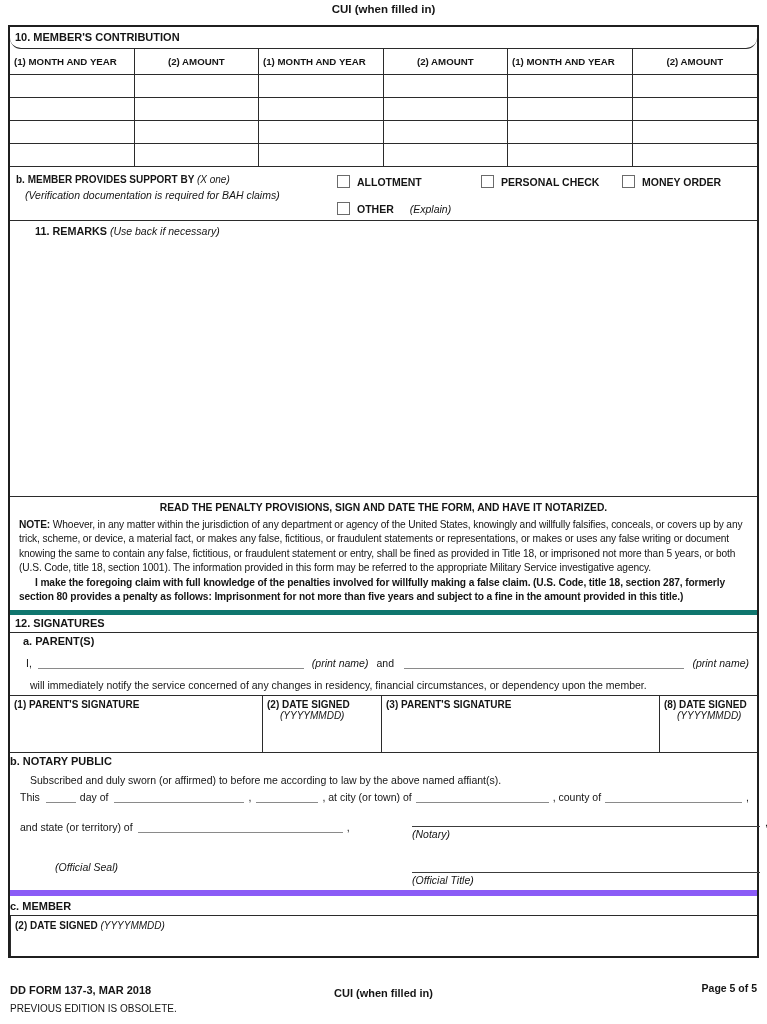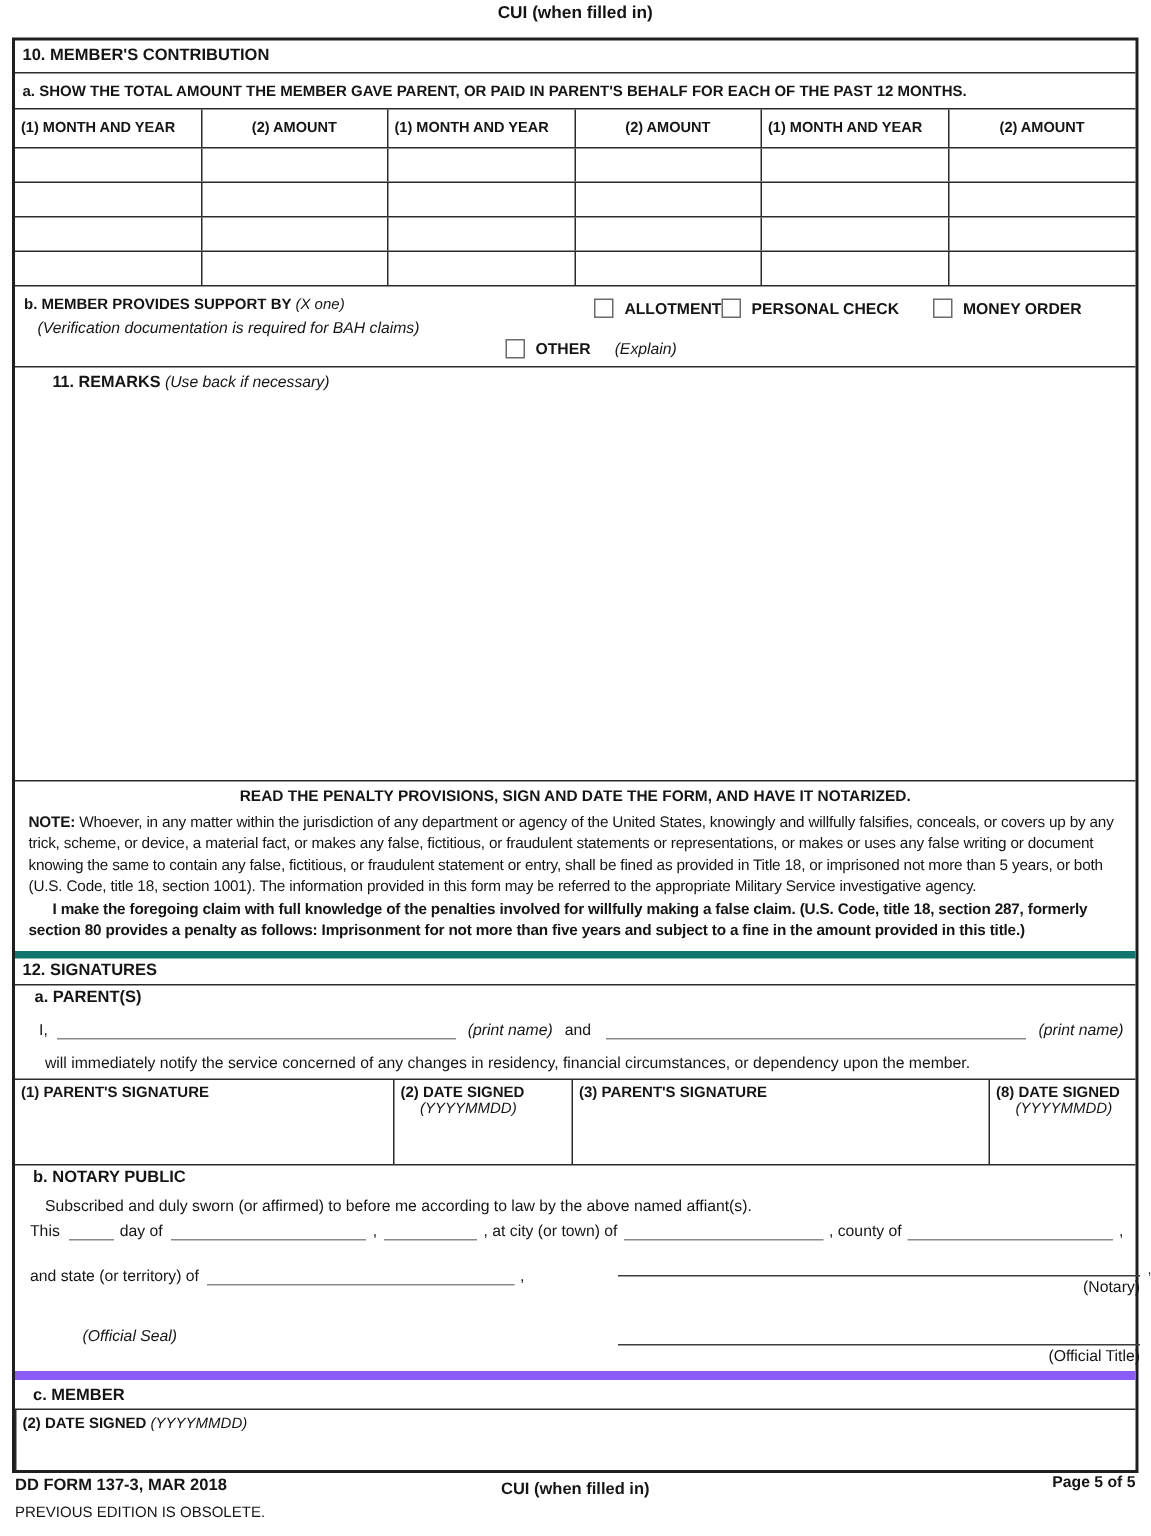--- a/index.html
+++ b/index.html
@@ -10,21 +10,21 @@
     overflow:hidden;
   }
   .it { font-style:italic; font-weight:normal; }
   .cui-top { position:absolute; top:3px; left:0; right:0; text-align:center;
     font-weight:bold; font-size:11.5px; }
 
   .formbox { position:absolute; left:8px; top:25px; width:751px;
     border:2px solid #1f1f1f; }
 
   .row { border-bottom:1px solid #2b2b2b; }
-  .sec10-title { height:22px; font-weight:bold; font-size:11px; padding:4px 0 0 5px; }
+  .sec10-title { height:22px; font-weight:bold; font-size:11px; padding:4px 0 0 5px;border-radius:11px; }
   .suba { height:24px; font-weight:bold; font-size:10px; padding:7px 0 0 5px; }
 
   .ctable-head { display:grid; grid-template-columns:repeat(6,1fr); height:26px;
     border-bottom:1px solid #2b2b2b; }
   .ctable-head > div { border-right:1px solid #2b2b2b; font-weight:bold;
     font-size:9.7px; display:flex; align-items:center; }
   .ctable-head > div:last-child { border-right:none; }
   .cth-month { padding-left:4px; }
   .cth-amt { justify-content:center; }
   .crow { display:grid; grid-template-columns:repeat(6,1fr); height:23px;
@@ -32,21 +32,21 @@
   .crow > div { border-right:1px solid #2b2b2b; }
   .crow > div:last-child { border-right:none; }
 
   .rowb { position:relative; height:54px; border-bottom:1px solid #2b2b2b; }
   .blabel { position:absolute; left:6px; top:7px; font-weight:bold; font-size:10px; }
   .bnote  { position:absolute; left:15px; top:22px; font-size:10.5px; font-style:italic; }
   .cbgroup { position:absolute; left:327px; top:6px; }
   .cbrow { display:flex; align-items:center; height:17px; }
   .cbrow2 { margin-top:10px; }
   .cbitem { display:flex; align-items:center; }
-  .cbi-1 { width:144px;justify-content:flex-end; } .cbi-2 { width:141px; }
+  .cbi-1 { width:144px; } .cbi-2 { width:141px; }
   .cbox { width:13px; height:13px; border:1px solid #6b6b6b; background:#fff; flex:0 0 auto; }
   .cblabel { font-weight:bold; font-size:10.5px; margin-left:7px; white-space:nowrap; }
   .explain { font-style:italic; font-size:10.5px; margin-left:16px; }
 
   .remarks { position:relative; height:276px; border-bottom:1px solid #2b2b2b;
     font-size:10.5px; }
   .remarks-label { position:absolute; left:5px; top:4px; }
   .remarks-label b { font-size:10.8px;margin-left:20px; }
   .remarks-blank { position:absolute; left:0; top:20px; right:0; bottom:0; }
 
@@ -70,39 +70,39 @@
   .pn { margin-left:8px; white-space:nowrap; }
 
   .psig-table { display:grid; grid-template-columns:253px 119px 278px 1fr;
     height:57px; border-bottom:1px solid #2b2b2b; }
   .psig-table > div { border-right:1px solid #2b2b2b; padding:3px 0 0 4px;
     font-weight:bold; font-size:10px; }
   .psig-table > div:last-child { border-right:none; }
   .sub { font-weight:normal; font-style:italic; padding-left:13px; font-size:10px; }
 
   .ntitle, .mtitle { height:18px; font-weight:bold; font-size:11px;
-    padding:2px 0 0 12px; border-bottom:none; }
+    padding:2px 0 0 0; border-bottom:none; }
   .mtitle { height:20px; padding-top:4px; border-bottom:1px solid #2b2b2b; }
   .notary-content { position:relative; height:125px; font-size:10.5px;
     border-bottom:6px solid #8b5cf6; }
   .sworn { position:absolute; left:20px; top:3px; }
   .nline2 { position:absolute; left:10px; right:8px; top:19px; display:flex;
     align-items:flex-end; white-space:nowrap; }
   .nl-fill1 { width:30px;  margin-left:6px; }
   .nl-fill2 { width:130px; margin-left:6px; }
   .nl-fill3 { width:62px;  margin-left:5px; }
   .nl-fill4 { width:133px; margin-left:4px; }
   .nl-fill5 { flex:1; margin-left:4px; }
   .nl-t { margin-left:4px; }
   .nline3 { position:absolute; left:10px; top:44px; display:flex; align-items:flex-end; }
   .nl3-fill { width:205px; margin-left:5px; height:18px; }
   .sigwrap { position:absolute; left:402px; width:348px; }
   .sw-notary { top:40px; } .sw-title { top:86px; }
   .sigline { border-bottom:1px solid #3c3c3c; height:16px; }
-  .sigcap { text-align:right; padding-top:1px; }
+  .sigcap { text-align:left; font-style:italic; padding-top:1px; }
   .sw-comma { position:absolute; right:-8px; bottom:12px; }
   .oseal { position:absolute; left:45px; top:90px; font-style:italic; }
 
   .msig-table { display:grid; grid-template-columns:562px 1fr; height:40px; }
   .msig-table > div { padding:4px 0 0 4px; font-weight:bold; font-size:10px; }
   .msig-date { border-left:1px solid #2b2b2b; }
 
   .f-id   { position:absolute; left:10px;  top:984px; font-weight:bold; font-size:11px; }
   .f-cui  { position:absolute; left:0; right:0; top:987px; text-align:center;
     font-weight:bold; font-size:11px; }
@@ -112,21 +112,20 @@
 </head>
 <body>
 
 <div class="page">
 
   <div class="cui-top">CUI (when filled in)</div>
 
   <div class="formbox">
 
     <div class="row sec10-title">10. MEMBER'S CONTRIBUTION</div>
-    <div class="row suba">a. SHOW THE TOTAL AMOUNT THE MEMBER GAVE PARENT, OR PAID IN PARENT'S BEHALF FOR EACH OF THE PAST 12 MONTHS.</div>
 
     <div class="ctable-head">
       <div class="cth-month">(1) MONTH AND YEAR</div>
       <div class="cth-amt">(2) AMOUNT</div>
       <div class="cth-month">(1) MONTH AND YEAR</div>
       <div class="cth-amt">(2) AMOUNT</div>
       <div class="cth-month">(1) MONTH AND YEAR</div>
       <div class="cth-amt">(2) AMOUNT</div>
     </div>
     <div class="crow">

